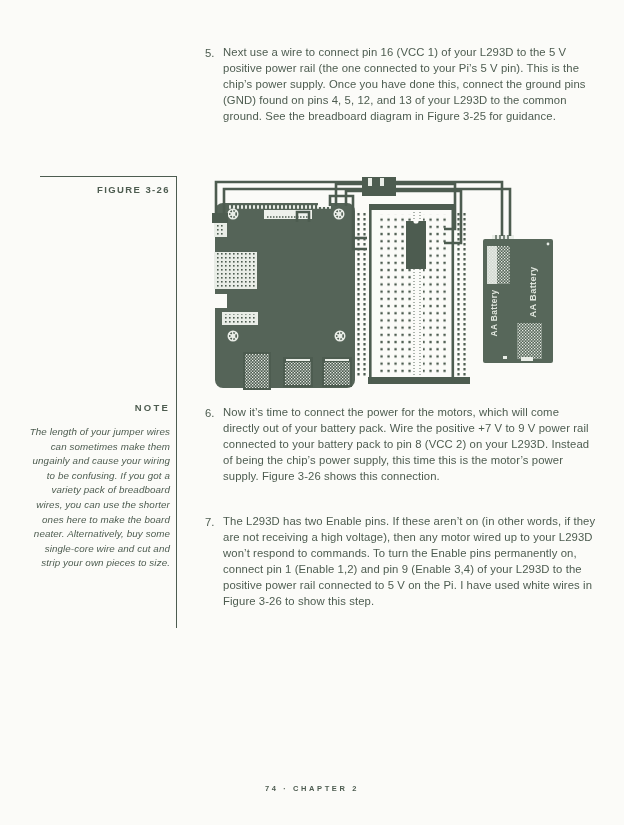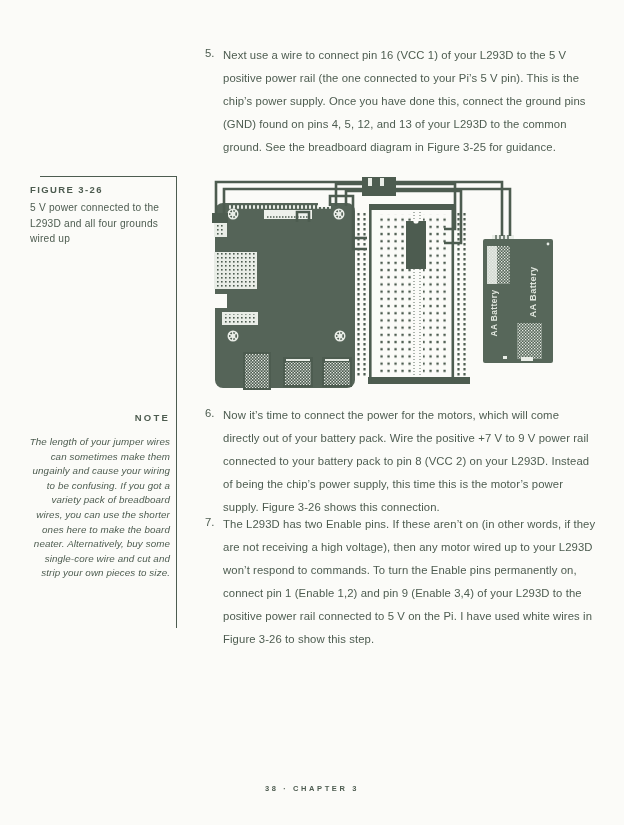--- a/index.html
+++ b/index.html
@@ -12,52 +12,51 @@
   html,body{margin:0;padding:0;}
   body{background:#e8e8e4;font-family:"Liberation Sans",sans-serif;}
   .page{
     position:relative;width:624px;height:825px;background:var(--bg);
     margin:0 auto;overflow:hidden;color:var(--ink);
   }
   
   .h-tick{position:absolute;left:40px;top:176px;width:137px;height:1px;background:var(--ink);}
   .v-rule{position:absolute;left:176px;top:176px;width:1px;height:452px;background:var(--ink);}
   
-  .fig-caption{position:absolute;left:30px;top:184px;width:140px;text-align:left;}
+  .fig-caption{position:absolute;left:30px;top:184px;width:140px;text-align:right;}
   .fig-caption .cap-label{font-size:9.5px;font-weight:bold;letter-spacing:1.4px;margin-bottom:5px;}
   .fig-caption .cap-text{font-size:10.2px;line-height:15.5px;letter-spacing:.2px;}
   
-  .note{position:absolute;left:26px;top:412px;width:144px;text-align:right;}
+  .note{position:absolute;left:26px;top:402px;width:144px;text-align:right;}
   .note .note-label{font-size:9.5px;font-weight:bold;letter-spacing:2.2px;margin-bottom:5px;}
   .note .note-text{font-size:9.8px;line-height:14.6px;font-style:italic;letter-spacing:.1px;margin-top:12px;}
   
   .step{position:absolute;left:205px;width:392px;}
   .step .num{position:absolute;left:0;top:0;font-size:11.3px;line-height:18.8px;}
-  .step .txt{margin-left:18px;width:374px;font-size:11.3px;line-height:23px;letter-spacing:.1px;}
+  .step .txt{margin-left:18px;width:374px;font-size:11.3px;line-height:16px;letter-spacing:.1px;}
   .step-5{top:44px;}
   .step-6{top:404px;}
   .step-7{top:513px;}
   .em{}
   
   .figure-svg{position:absolute;left:208px;top:172px;width:350px;height:230px;}
   
   .footer{position:absolute;left:0;top:784px;width:624px;text-align:center;
           font-size:7.5px;font-weight:bold;letter-spacing:2.6px;}
 </style>
 </head>
 <body>
 
 <div class="page">
 
   <div class="h-tick"></div>
   <div class="v-rule"></div>
 
   <div class="fig-caption">
     <div class="cap-label">FIGURE 3-26</div>
-    <div class="cap-text">5 V power connected to the L293D and all four grounds wired up</div>
   </div>
 
   <div class="note">
     <div class="note-label">NOTE</div>
     <div class="note-text">The length of your jumper wires can sometimes make them ungainly and cause your wiring to be confusing. If you got a variety pack of breadboard wires, you can use the shorter ones here to make the board neater. Alternatively, buy some single-core wire and cut and strip your own pieces to size.</div>
   </div>
 
   <div class="step step-5">
     <span class="num">5.</span>
     <div class="txt">Next use a wire to connect pin 16 (VCC 1) of your L293D to the 5 V positive power rail (the one connected to your Pi’s 5 V pin). This is the chip’s power supply. Once you have done this, connect the ground pins (GND) found on pins 4, 5, 12, and 13 of your L293D to the common ground. See the breadboard diagram in Figure 3-25 for guidance.</div>
@@ -182,15 +181,15 @@
       <path d="M 297,222 V 212 H 309 V 222"></path>
     </g>
     <rect x="212" y="213" width="16" height="10" fill="#4d5c50"></rect>
     <g>
       <rect x="362" y="177" width="34" height="19" fill="#4d5c50"></rect>
       <rect x="368" y="178" width="4" height="8" fill="#e9ede7"></rect>
       <rect x="380" y="178" width="4" height="8" fill="#e9ede7"></rect>
     </g>
   </svg>
 
-  <div class="footer">38 · CHAPTER 3</div>
+  <div class="footer">74 · CHAPTER 2</div>
 
 </div>
 
 </body></html>

